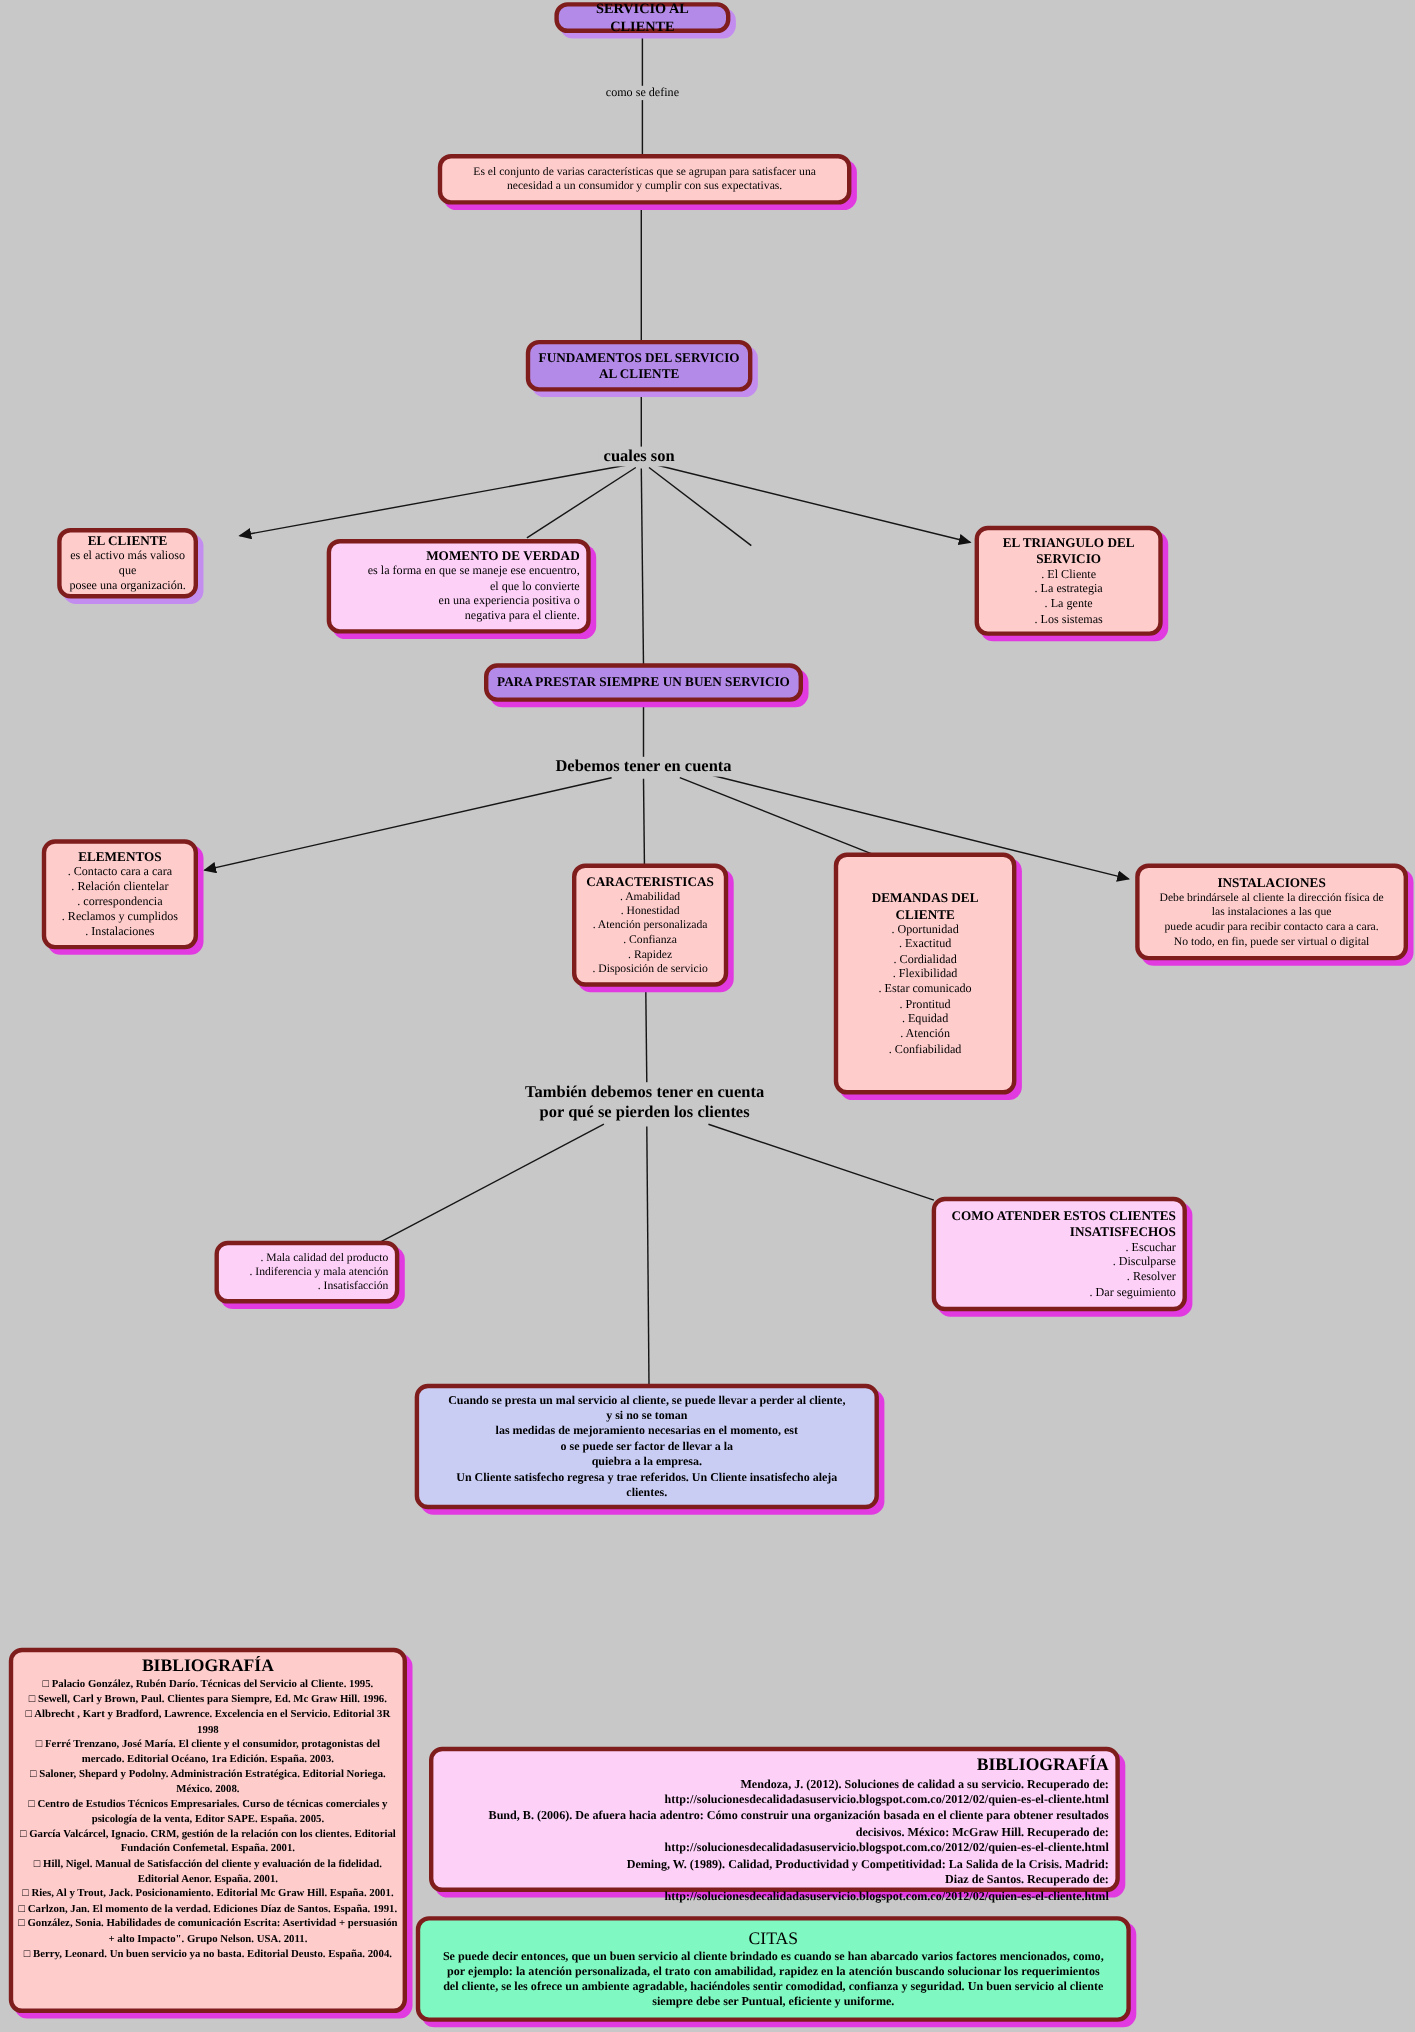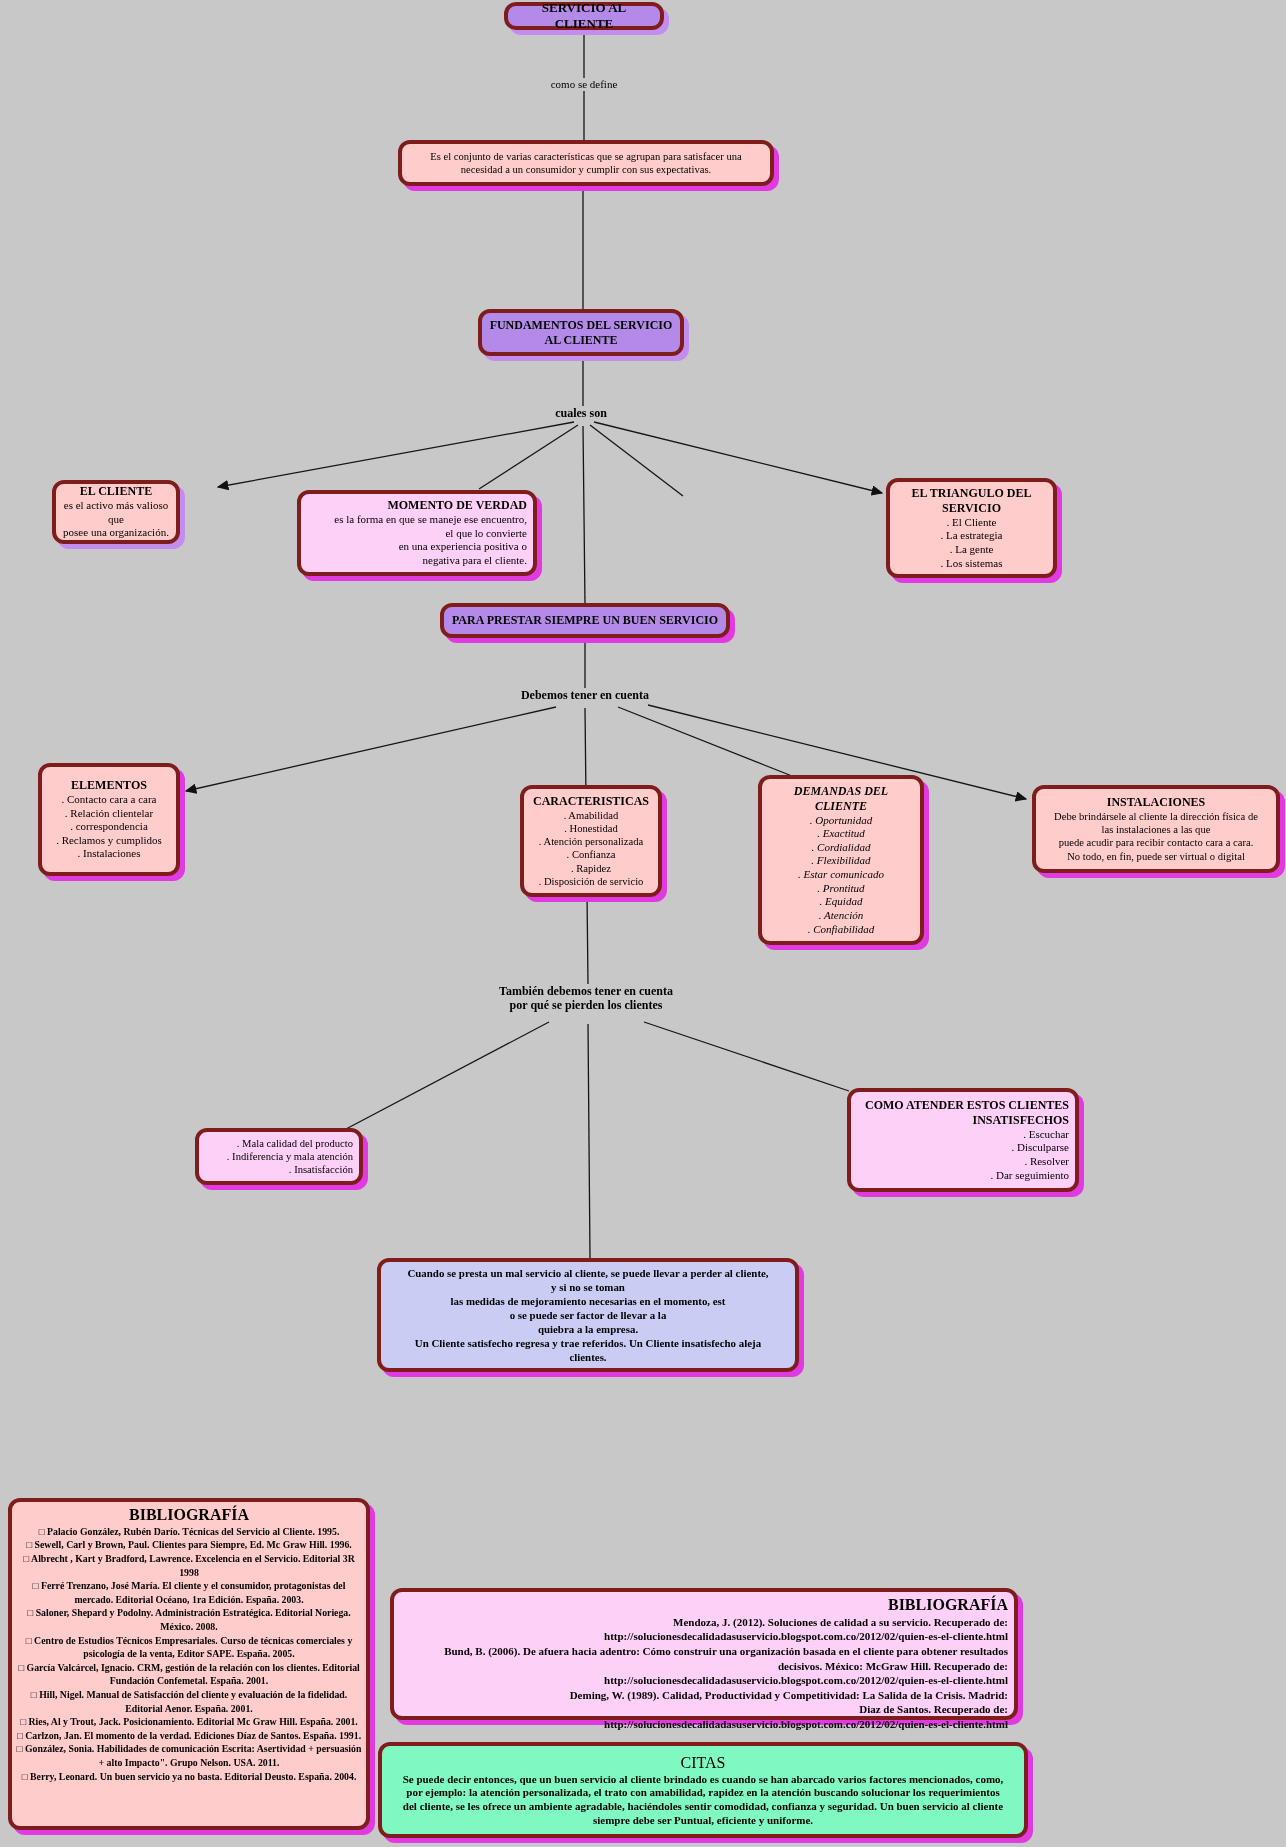--- a/index.html
+++ b/index.html
@@ -20,21 +20,21 @@
   .fill-magpink { background:#fdd0f7;text-align:right; }
   .fill-blue    { background:#c9cdf4; }
   .fill-green   { background:#80f8c1; }
 
   .node-title { font-weight:bold; font-size:12px; white-space:pre-line; }
   .node-title.big { font-size:13px; }
   .node-body  { font-size:11px; white-space:pre-line; }
   .node-body.small { font-size:10.6px; }
 
   .edge-label { position:absolute; z-index:3; transform:translateX(-50%);
-                background:#c8c8c8; font-size:12px; font-weight:bold;
+                background:#c8c8c8; font-size:15px; font-weight:bold;
                 text-align:center; white-space:pre-line; padding:0 5px; line-height:1.2; }
   .edge-label.regular { font-weight:normal; font-size:11px; }
 
   .bib { justify-content:flex-start; }
   .bib .bib-title { font-weight:bold; font-size:16px; }
   .bib-entry { font-weight:bold; font-size:9.8px; line-height:13.6px; white-space:pre-line; }
   .bib-entry.wide { font-size:11px; line-height:14.6px; }
   .citas-text { font-weight:bold; font-size:11px; line-height:13.6px; }
   .conclusion-text { font-weight:bold; font-size:10.9px; line-height:14px; white-space:pre-line; }
 </style>
@@ -107,40 +107,40 @@
 . La gente
 .  Los sistemas</div>
   </div>
 
   <div class="node fill-purple sh-magenta" style="left:440px; top:603px; width:290px; height:35px;">
     <div class="node-title">PARA PRESTAR SIEMPRE UN BUEN SERVICIO</div>
   </div>
 
   <div class="edge-label" style="left:585px; top:688px;">Debemos tener en cuenta</div>
 
-  <div class="node fill-pink sh-magenta" style="left:38px; top:763px; width:142px; height:113px;">
+  <div class="node fill-pink sh-magenta" style="left:38px; top:763px; width:142px; height:100px;">
     <div class="node-title">ELEMENTOS</div>
     <div class="node-body">. Contacto cara a cara
 . Relación  clientelar
 . correspondencia
 . Reclamos y cumplidos
 . Instalaciones</div>
   </div>
 
   <div class="node fill-pink sh-magenta" style="left:520px; top:785px; width:142px; height:112px;">
     <div class="node-title">CARACTERISTICAS</div>
     <div class="node-body small">. Amabilidad
 . Honestidad
 . Atención  personalizada
 . Confianza
 . Rapidez
 . Disposición  de servicio</div>
   </div>
 
-  <div class="node fill-pink sh-magenta" style="left:758px; top:775px; width:166px; height:170px;font-style:italic;">
+  <div class="node fill-pink sh-magenta" style="left:758px; top:775px; width:166px; height:220px;">
     <div class="node-title">DEMANDAS DEL CLIENTE</div>
     <div class="node-body">. Oportunidad
 . Exactitud
 . Cordialidad
 . Flexibilidad
 . Estar comunicado
 . Prontitud
 . Equidad
 . Atención
 . Confiabilidad</div>

